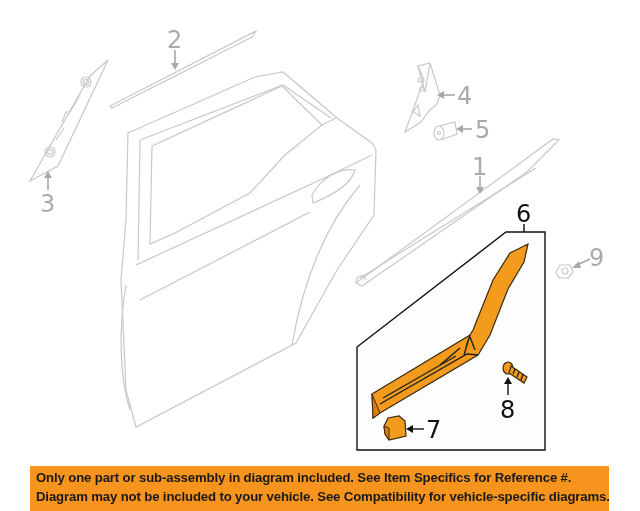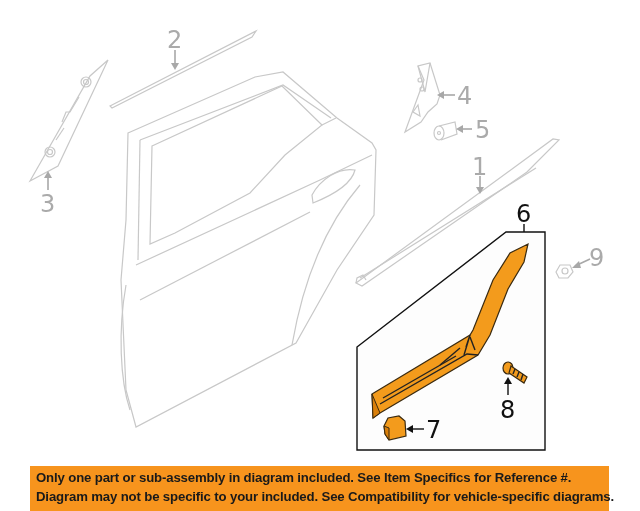--- a/index.html
+++ b/index.html
@@ -130,14 +130,14 @@
       <path class="detail" d="M515,369 L513,374 M519,372 L517,377 M523,374 L521,380"></path>
       <line x1="508" y1="395" x2="508" y2="380" stroke="#111" stroke-width="1.4"></line>
       <path d="M504,384 L508,377 L512,384 Z" fill="#111"></path>
       <text class="callout-dark" x="500" y="418">8</text>
     </g>
   </g>
 </svg>
 
 <div id="banner">
   <div>Only one part or sub-assembly in diagram included. See Item Specifics for Reference #.</div>
-  <div>Diagram may not be specific to your included. See Compatibility for vehicle-specific diagrams.</div>
+  <div>Diagram may not be included to your vehicle. See Compatibility for vehicle-specific diagrams.</div>
 </div>
 
 </body></html>

